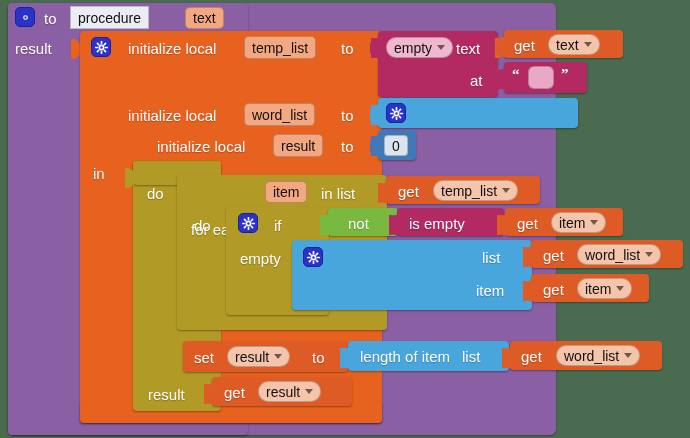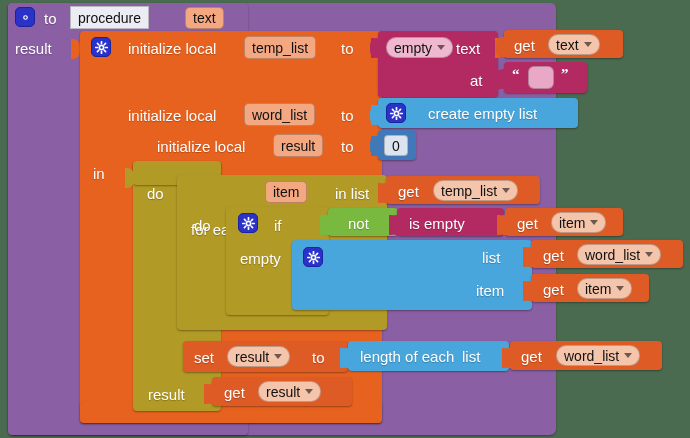--- a/index.html
+++ b/index.html
@@ -170,21 +170,20 @@
           <line x1="8" y1="12.9" x2="8" y2="15.1"></line>
           <line x1="0.9" y1="8" x2="3.1" y2="8"></line>
           <line x1="12.9" y1="8" x2="15.1" y2="8"></line>
           <line x1="3" y1="3" x2="4.6" y2="4.6"></line>
           <line x1="11.4" y1="11.4" x2="13" y2="13"></line>
           <line x1="13" y1="3" x2="11.4" y2="4.6"></line>
           <line x1="4.6" y1="11.4" x2="3" y2="13"></line>
         </g>
       </svg>
   </div>
-  <div class="lbl" style="left:428px; top:106px;">create empty list</div>
 
   <div class="lbl" style="left:157px; top:139px;">initialize local</div>
   <div class="field" style="left:273px; top:134px; height:23px; background:#f4a882; border-radius:5px;">
     <span class="cap">result</span>
   </div>
   <div class="lbl" style="left:341px; top:139px;">to</div>
   <div class="socket" style="left:371px; top:136px; background:#4178b8;"></div>
 
   <div class="blk" style="left:378px; top:130px; width:38px; height:30px; background:#4178b8; border-radius:4px;"></div>
   <div class="plug" style="left:370px; top:136px; background:#4178b8;"></div>
@@ -197,21 +196,21 @@
   <div class="blk" style="left:133px; top:161px; width:88px; height:250px; background:#b29a26; border-radius:4px;"></div>
   <div class="blk" style="left:133px; top:161px; width:88px; height:24px; background:#b29a26;"></div>
   <div class="socket" style="left:125px; top:168px; background:#b29a26;"></div>
   <div class="lbl" style="left:147px; top:186px;">do</div>
 
   <div class="blk" style="left:177px; top:175px; width:210px; height:155px; background:#b29a26; border-radius:4px;"></div>
   <div class="lbl" style="left:191px; top:186px;margin-top:36px;">for each</div>
   <div class="field" style="left:265px; top:181px; height:22px; background:#f4a882; border-radius:5px;">
     <span class="cap">item</span>
   </div>
-  <div class="lbl" style="left:335px; top:186px;text-align:right;">in list</div>
+  <div class="lbl" style="left:321px; top:186px;text-align:right;">in list</div>
   <div class="socket" style="left:378px; top:183px; background:#df5b26;"></div>
 
   <div class="blk" style="left:386px; top:176px; width:154px; height:28px; background:#df5b26; border-radius:4px;"></div>
   <div class="plug" style="left:378px; top:183px; background:#df5b26;"></div>
   <div class="lbl" style="left:398px; top:184px;">get</div>
   <div class="field" style="left:433px; top:180px; height:21px; background:#f4c4ab; border-radius:10px;">
     <span class="cap">temp_list</span>
     <span class="caret"></span>
   </div>
 
@@ -298,21 +297,21 @@
   <div class="lbl" style="left:194px; top:350px;">set</div>
   <div class="field" style="left:227px; top:346px; height:21px; background:#f4c4ab; border-radius:10px;">
     <span class="cap">result</span>
     <span class="caret"></span>
   </div>
   <div class="lbl" style="left:312px; top:350px;">to</div>
   <div class="socket" style="left:340px; top:348px; background:#49a6dc;"></div>
 
   <div class="blk" style="left:348px; top:341px; width:161px; height:30px; background:#49a6dc; border-radius:4px;"></div>
   <div class="plug" style="left:340px; top:348px; background:#49a6dc;"></div>
-  <div class="lbl" style="left:360px; top:349px;">length of each</div>
+  <div class="lbl" style="left:360px; top:349px;">length of item</div>
   <div class="lbl" style="left:462px; top:349px;">list</div>
   <div class="socket" style="left:502px; top:348px; background:#df5b26;"></div>
 
   <div class="blk" style="left:510px; top:341px; width:152px; height:29px; background:#df5b26; border-radius:4px;"></div>
   <div class="plug" style="left:502px; top:348px; background:#df5b26;"></div>
   <div class="lbl" style="left:521px; top:349px;">get</div>
   <div class="field" style="left:556px; top:345px; height:21px; background:#f4c4ab; border-radius:10px;">
     <span class="cap">word_list</span>
     <span class="caret"></span>
   </div>

